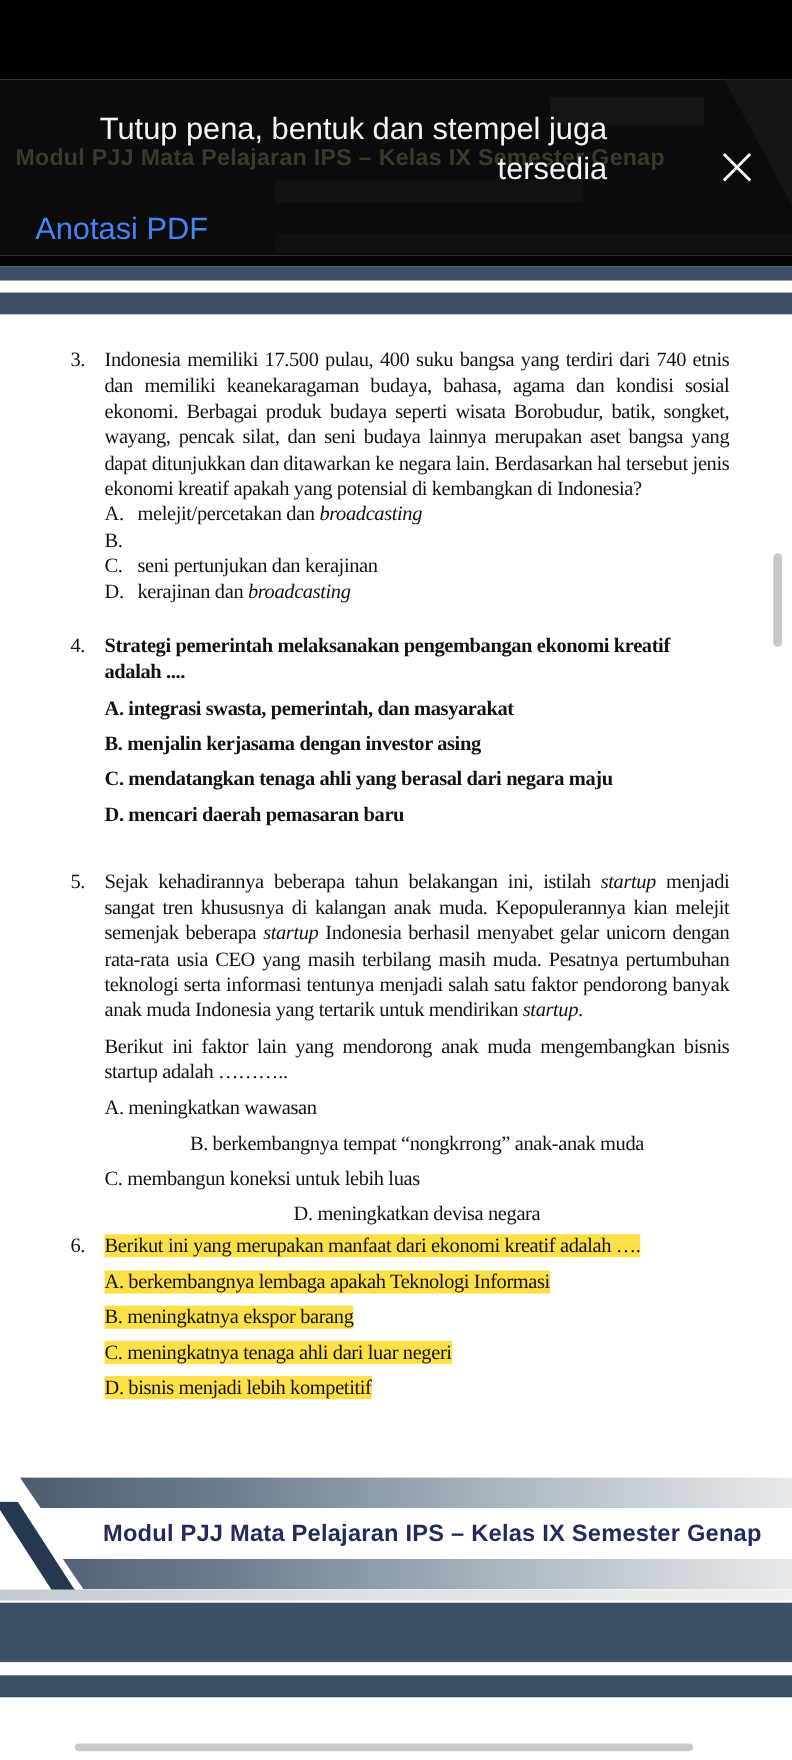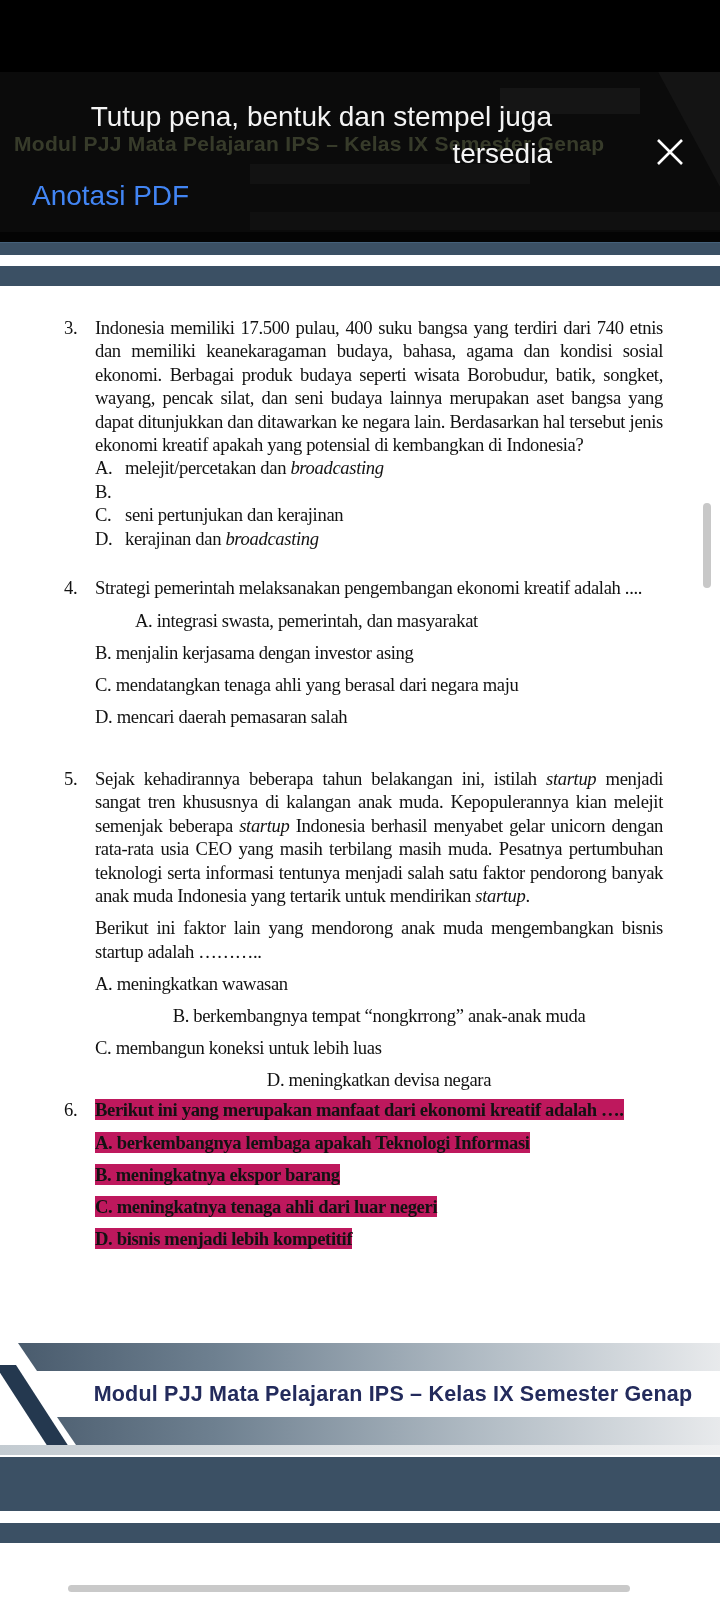--- a/index.html
+++ b/index.html
@@ -11,39 +11,39 @@
   .overlay{position:absolute;top:72px;left:0;width:720px;height:160px;background:#0b0b0b;overflow:hidden;}
   .ghost-rect1{position:absolute;left:500px;top:16px;width:140px;height:26px;background:#151515;}
   .ghost-rect2{position:absolute;left:250px;top:92px;width:280px;height:20px;background:#121212;}
   .ghost-rect3{position:absolute;left:250px;top:140px;width:470px;height:18px;background:#101010;}
   .ghost-diag{position:absolute;right:0;top:0;width:95px;height:115px;background:#141414;
               clip-path:polygon(35% 0,100% 0,100% 100%);}
   .ghost-title{position:absolute;left:14px;top:60px;width:700px;white-space:nowrap;overflow:hidden;
                font-weight:700;font-size:21px;color:#6d7550;opacity:.45;letter-spacing:.3px;}
   .toast-message{position:absolute;left:32px;top:26px;width:520px;color:#f4f4f4;
                  font-size:28px;line-height:37px;font-weight:400;text-align:right;}
-  .toast-action{position:absolute;left:32px;top:108px;font-size:28px;color:#4285f4;cursor:pointer;}
+  .toast-action{position:absolute;left:32px;top:120px;font-size:28px;color:#4285f4;cursor:pointer;}
   .close-btn{position:absolute;right:30px;top:62px;width:40px;height:40px;cursor:pointer;
              display:flex;align-items:center;justify-content:center;}
   
   .gap-black{position:absolute;top:232px;left:0;width:720px;height:10px;background:#040404;}
   .band-a{position:absolute;top:242px;left:0;width:720px;height:12px;background:#3b5064;border-top:1px solid #45617a;}
   .band-b{position:absolute;top:266px;left:0;width:720px;height:20px;background:#3b5064;}
   
   .pdf{position:absolute;top:286px;left:0;width:720px;height:1057px;background:#fff;color:#121212;
        font-family:"Liberation Serif",serif;font-size:18.6px;line-height:23.4px;letter-spacing:-0.35px;}
   .pdf-inner{padding-top:30px;}
   .q{display:flex;margin:0 57px 0 64px;}
   .qnum{flex:0 0 31px;}
   .qbody{flex:1;text-align:justify;}
   .opt{display:flex;text-align:left;}
   .optlab{flex:0 0 30px;}
   .it{font-style:italic;}
   .sopt{margin-top:8.6px;}
-  .hl{background:#be185d;font-weight:bold;}
+  .hl{background:#fde047;}
   .subpara{margin-top:9px;}
   .scroll-thumb{position:absolute;top:503px;right:9px;width:8px;height:85px;background:#c8c8c8;border-radius:4px;}
   
   .footer{position:absolute;top:1343px;left:0;width:720px;height:104px;background:#fff;}
   .fband{position:absolute;left:0;width:720px;height:28px;
          background:linear-gradient(90deg,#46586a 0%,#6e8090 30%,#aeb9c2 65%,#e8eaec 100%);}
   .fband1{top:0;clip-path:polygon(18px 0,720px 0,720px 28px,37px 28px);}
   .fband2{top:74px;clip-path:polygon(57px 0,720px 0,720px 28px,76px 28px);}
   .navy-stripe{position:absolute;top:22px;left:0;width:90px;height:82px;background:#24384f;
                clip-path:polygon(-5px 0,16px 0,69px 82px,48px 82px);}
@@ -104,26 +104,26 @@
         </div>
         <div class="opt">
           <span class="optlab">D.</span>
           <span><span>kerajinan dan </span><span class="it">broadcasting</span></span>
         </div>
       </div>
     </div>
 
     <div class="q" style="margin-top:26px;">
       <div class="qnum">4.</div>
-      <div class="qbody" style="text-align:left;">
+      <div class="qbody" style="text-align:left;font-weight:bold;">
         <div>Strategi pemerintah melaksanakan pengembangan ekonomi kreatif adalah ....</div>
-        <div class="sopt" style="margin-top:10px;margin-left:40px;">A. integrasi swasta, pemerintah, dan masyarakat</div>
+        <div class="sopt" style="margin-top:10px;">A. integrasi swasta, pemerintah, dan masyarakat</div>
         <div class="sopt">B. menjalin kerjasama dengan investor asing</div>
         <div class="sopt">C. mendatangkan tenaga ahli yang berasal dari negara maju</div>
-        <div class="sopt">D. mencari daerah pemasaran salah</div>
+        <div class="sopt">D. mencari daerah pemasaran baru</div>
       </div>
     </div>
 
     <div class="q" style="margin-top:38px;">
       <div class="qnum">5.</div>
       <div class="qbody">
         <div><span>Sejak kehadirannya beberapa tahun belakangan ini, istilah </span><span class="it">startup</span><span> menjadi sangat tren khususnya di kalangan anak muda. Kepopulerannya kian melejit semenjak beberapa </span><span class="it">startup</span><span> Indonesia berhasil menyabet gelar unicorn dengan rata-rata usia CEO yang masih terbilang masih muda. Pesatnya pertumbuhan teknologi serta informasi tentunya menjadi salah satu faktor pendorong banyak anak muda Indonesia yang tertarik untuk mendirikan </span><span class="it">startup</span><span>.</span></div>
         <div class="subpara">Berikut ini faktor lain yang mendorong anak muda mengembangkan bisnis startup adalah ………..</div>
         <div class="sopt" style="text-align:left;margin-top:9px;">A. meningkatkan wawasan</div>
         <div class="sopt" style="text-align:center;">B. berkembangnya tempat “nongkrrong” anak-anak muda</div>

